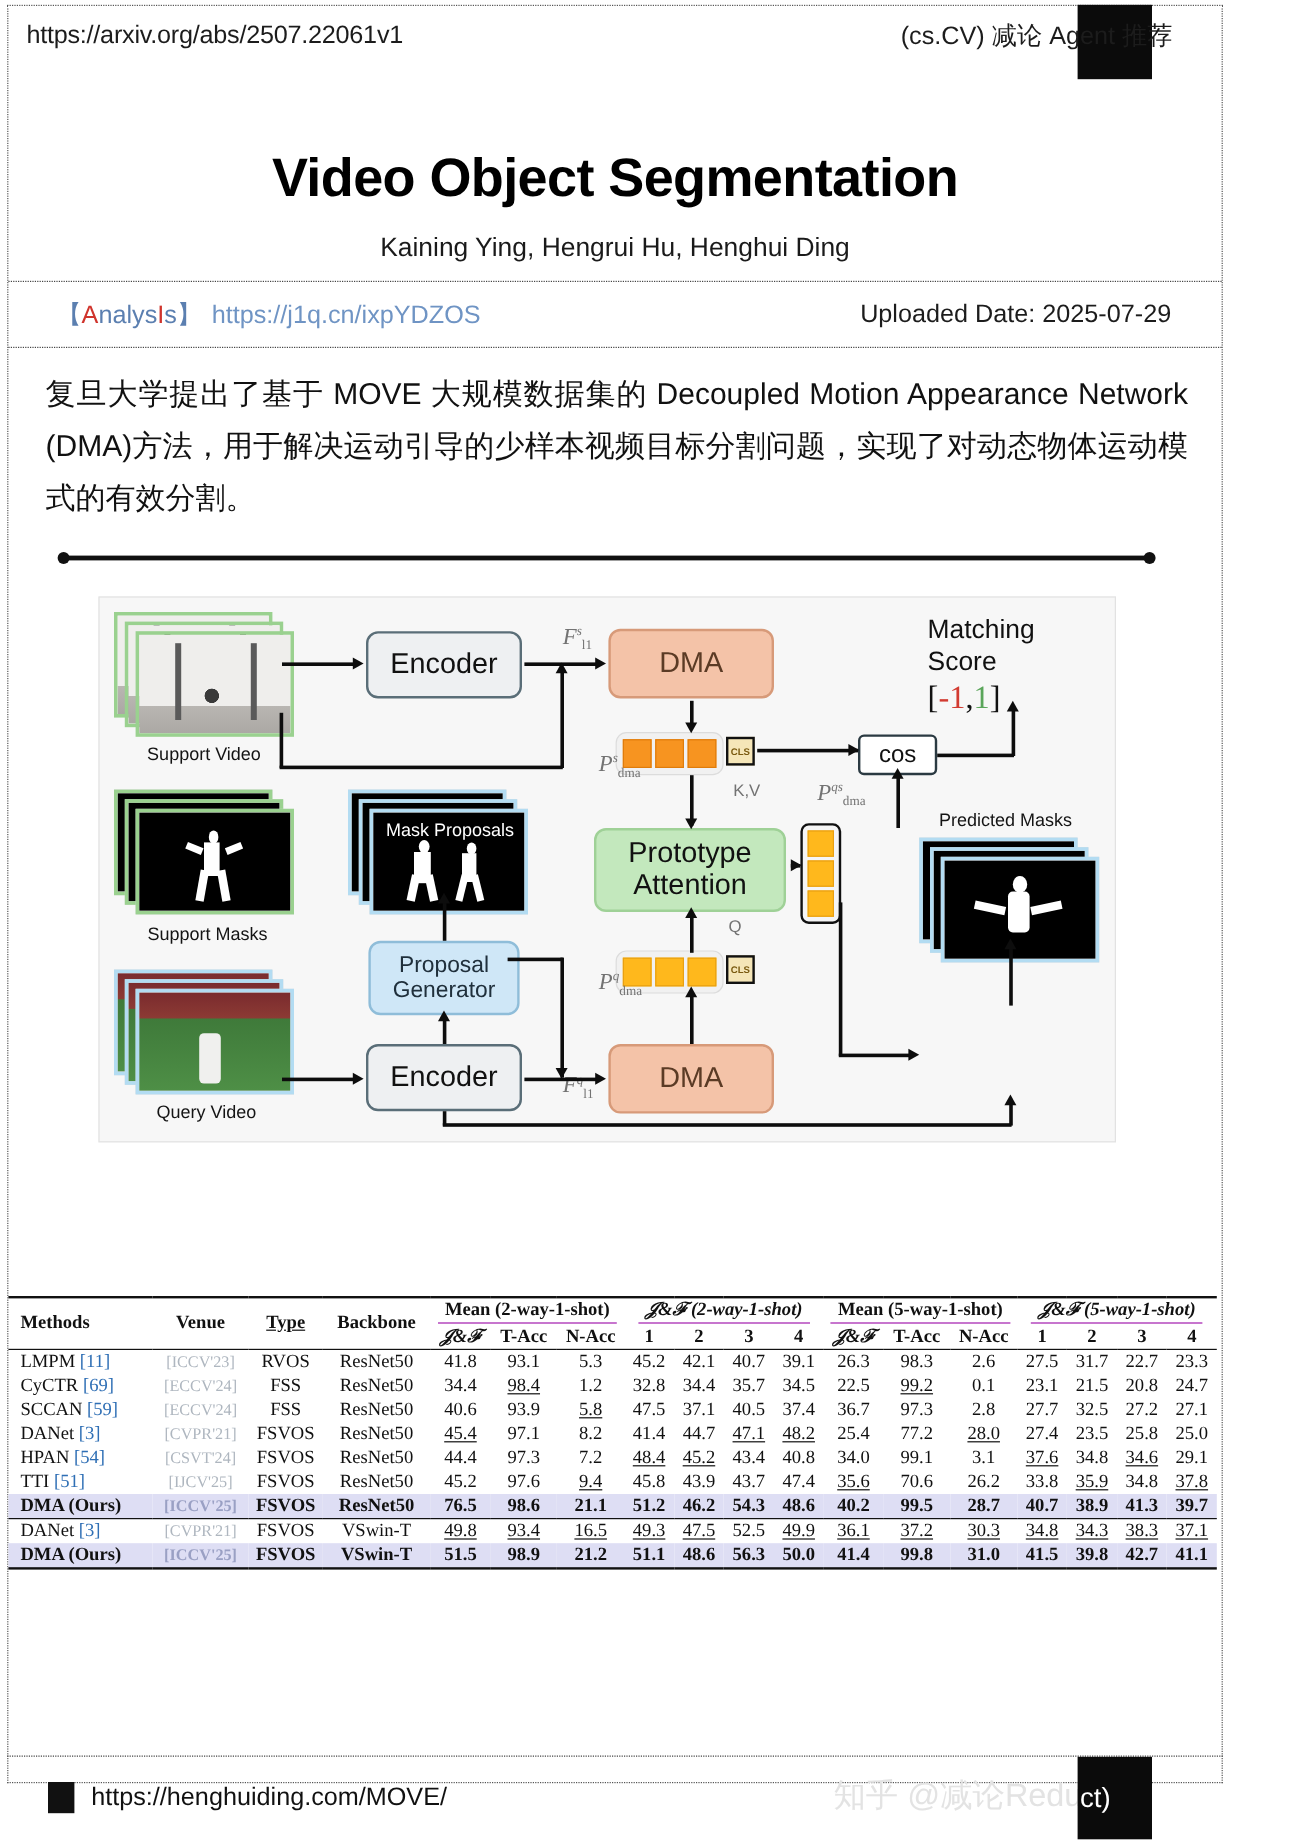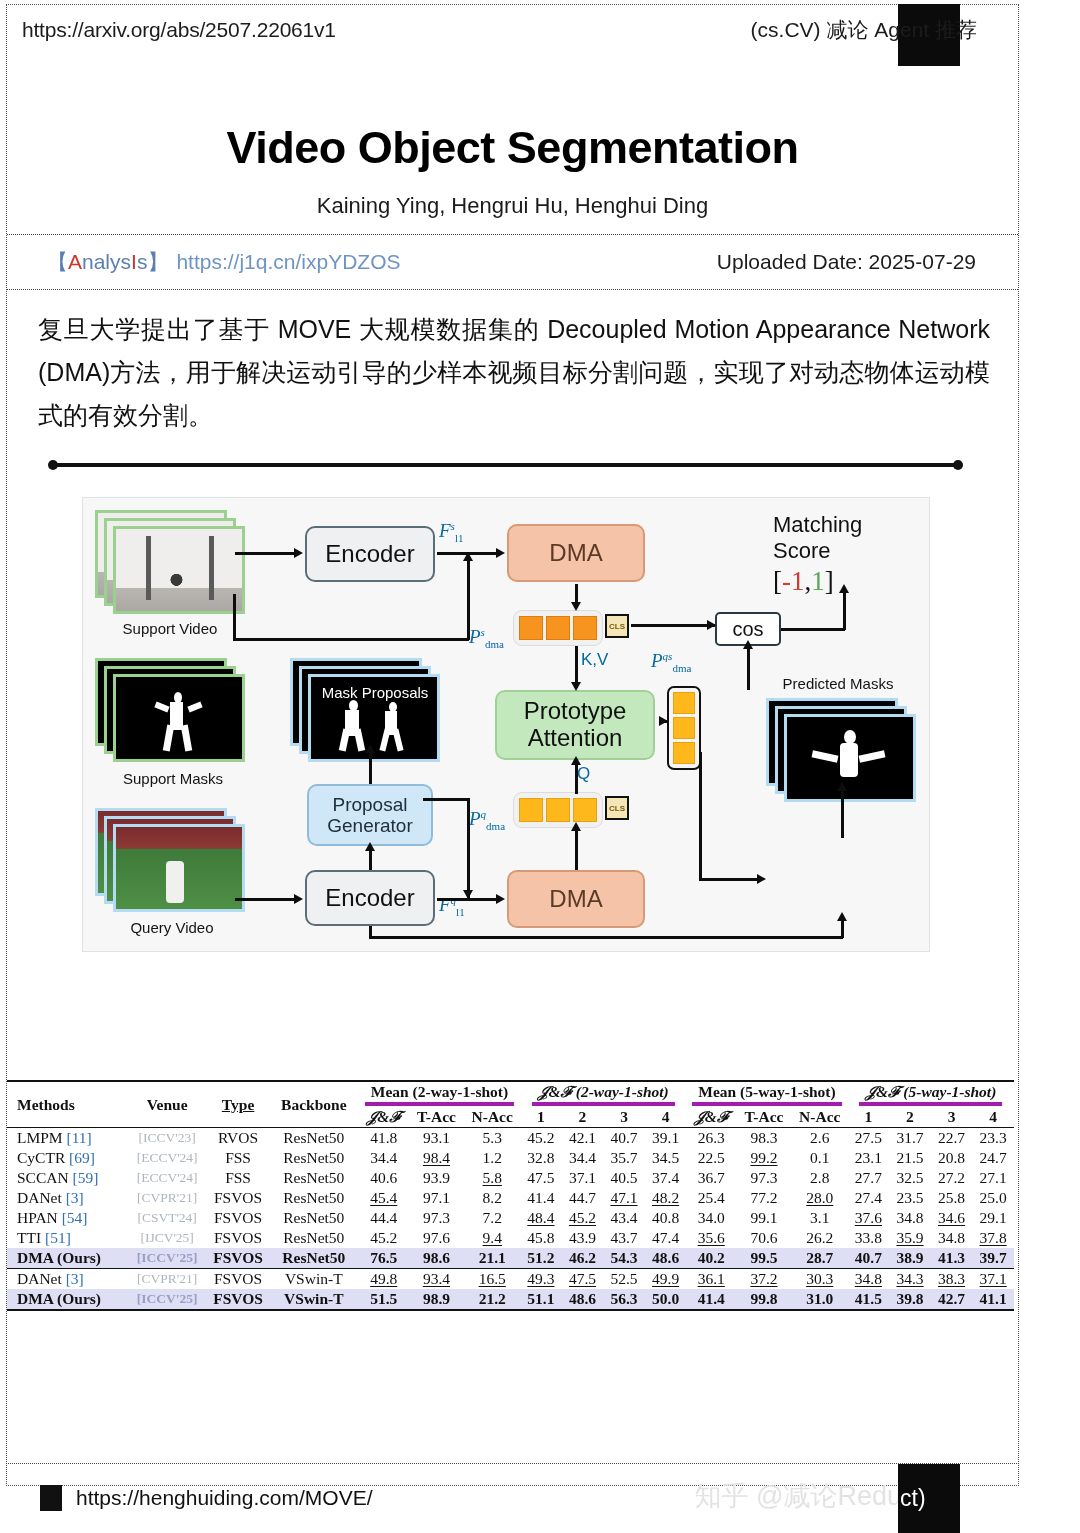--- a/index.html
+++ b/index.html
@@ -218,26 +218,27 @@
     position: absolute; width: 0; height: 0;
   }
   .head.r { border-top: 5px solid transparent; border-bottom: 5px solid transparent; border-left: 9px solid #0d0d0d; }
   .head.d { border-left: 5px solid transparent; border-right: 5px solid transparent; border-top: 9px solid #0d0d0d; }
   .head.u { border-left: 5px solid transparent; border-right: 5px solid transparent; border-bottom: 9px solid #0d0d0d; }
   
   .mlabel {
     position: absolute;
     font-family: "Liberation Serif", serif;
     font-style: italic;
-    font-size: 19px; color: #0369a1;
+    font-size: 19px; color: #737373;
     white-space: nowrap;
+    margin-left: 30px;
   }
   .mlabel sub { font-size: 11px; font-style: normal; }
   .mlabel sup { font-size: 11px; }
-  .plain { font-style: normal; font-family: "Liberation Sans", sans-serif; font-size: 17px; }
+  .plain { font-style: normal; font-family: "Liberation Sans", sans-serif; font-size: 14px; }
   .matching {
     position:absolute; text-align:left; font-size:22px; color:#111; line-height:1.2;
   }
   .matching .rng { font-family:"Liberation Serif", serif; font-size:27px; }
   .matching .neg { color:#d23b31; }
   .matching .pos { color:#5aa55a; }
 
   
   .table-zone {
     position: absolute;
@@ -254,21 +255,21 @@
   table.results th, table.results td {
     padding: 1px 2px;
     text-align: center;
     white-space: nowrap;
   }
   .rule-top td, .rule-top th { border-top: 2.2px solid #111; }
   .rule-mid td, .rule-mid th { border-top: 1.1px solid #111; }
   .grp { font-size: 15.5px; }
   .grp span.inner {
     display:inline-block; padding: 0 6px 1px 6px;
-    border-bottom: 4px solid #a21caf;
+    border-bottom: 1px solid #a21caf;
   }
   .meth { text-align: left !important; padding-left: 10px !important; }
   .ref { color: #2f6fb5; }
   .venue { color: #aeb6bf; font-size: 13.5px; }
   .ul { text-decoration: underline; text-underline-offset: 1.5px; }
   tr.ours { background: #dedef4; font-weight: bold; }
   tr.ours .venue { color:#9aa0c4; }
   .cal { font-family: "Liberation Serif", serif; font-style: italic; }
 
   

